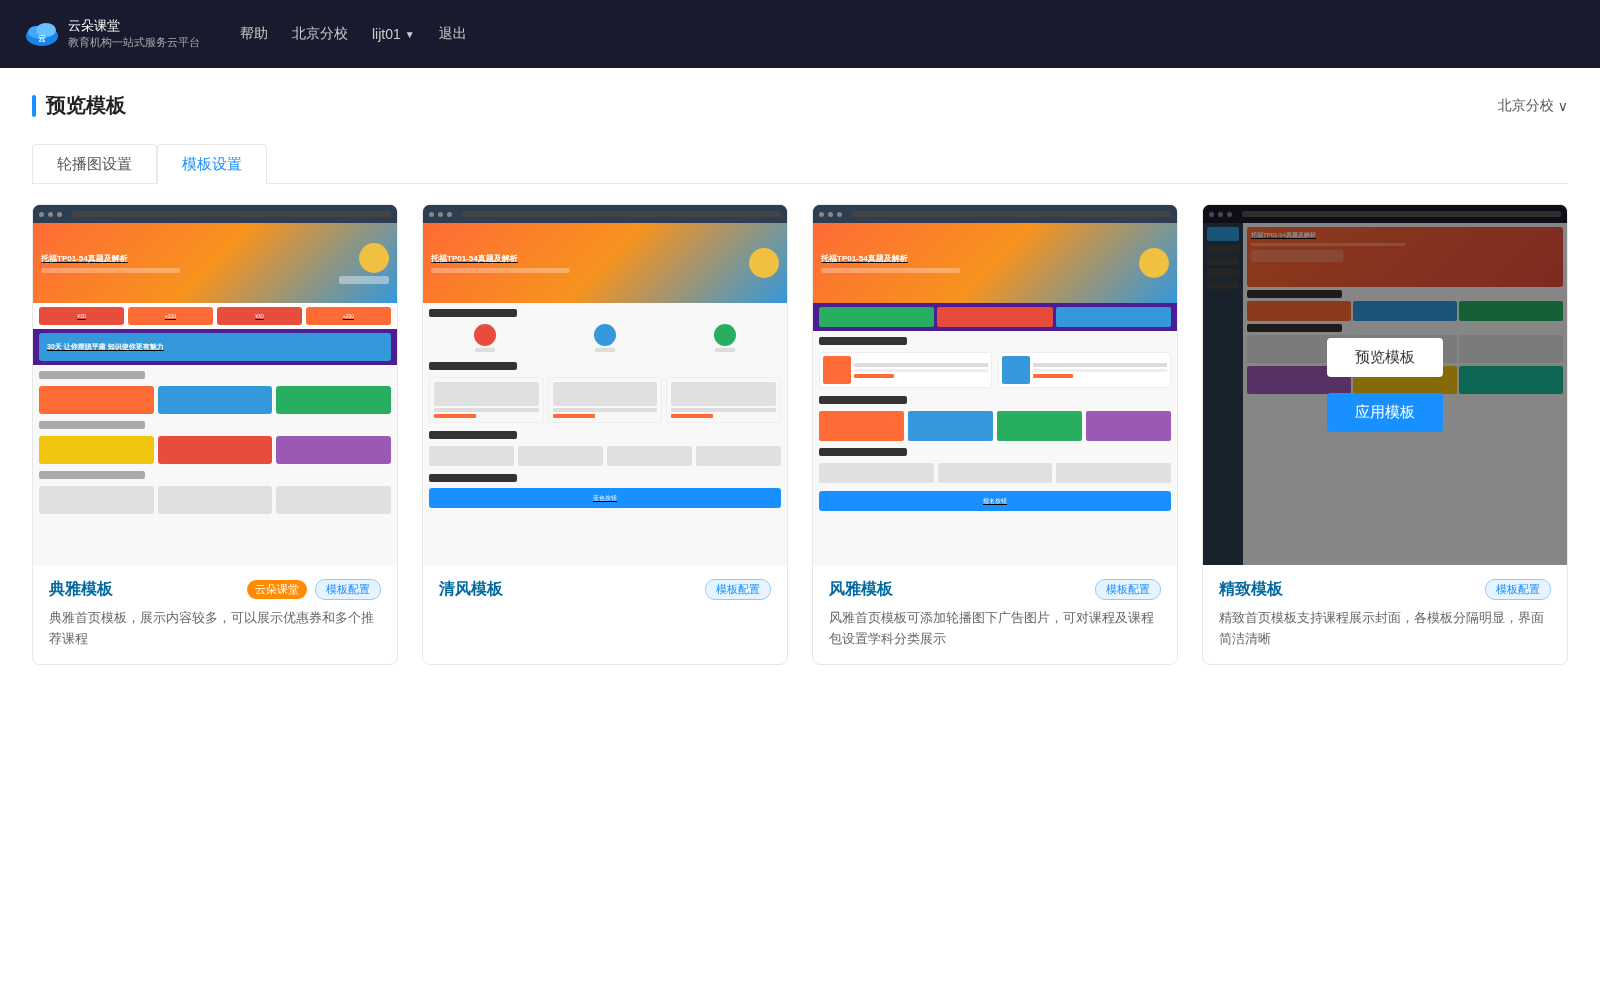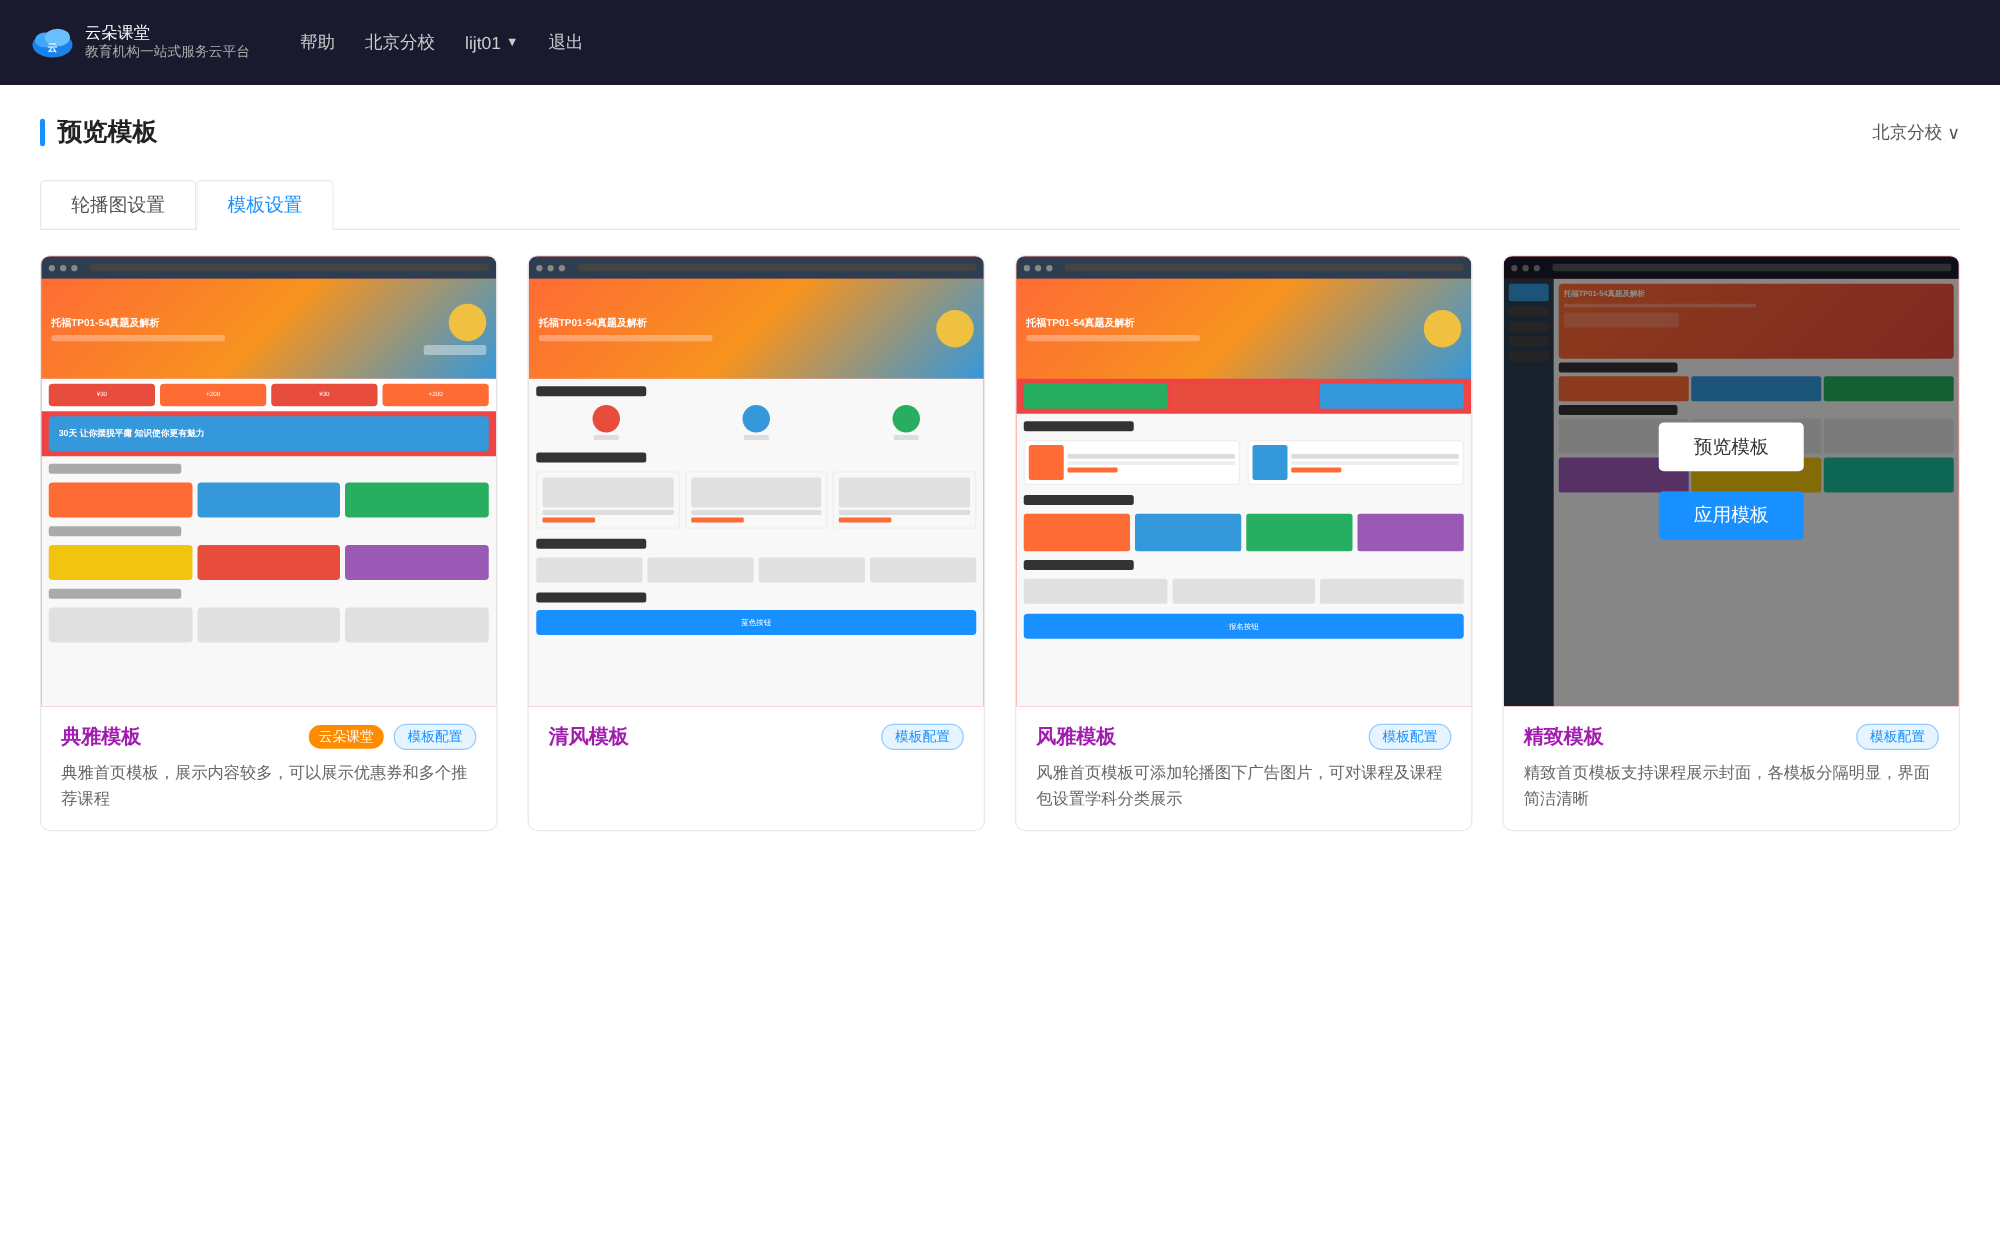--- a/index.html
+++ b/index.html
@@ -145,23 +145,24 @@
     .template-card {
       background: white;
       border: 1px solid #e8e8e8;
       border-radius: 8px;
       overflow: hidden;
       position: relative;
     }
     .template-preview {
       width: 100%;
       height: 360px;
-      background: #ef4444;
+      background: #4c1d95;
       overflow: hidden;
       position: relative;
+      text-decoration: underline;
     }
 
     
     .template-overlay {
       position: absolute;
       top: 0; left: 0; right: 0; bottom: 0;
       background: rgba(0,0,0,0.45);
       display: flex;
       flex-direction: column;
       align-items: center;
@@ -194,21 +195,21 @@
     }
     .template-name-row {
       display: flex;
       align-items: center;
       justify-content: space-between;
       margin-bottom: 8px;
     }
     .template-name {
       font-size: 16px;
       font-weight: 600;
-      color: #a21caf;
+      color: #0369a1;
     }
     .template-badges {
       display: flex;
       align-items: center;
       gap: 8px;
     }
     .badge-current {
       background: #ff8c00;
       color: white;
       font-size: 11px;

